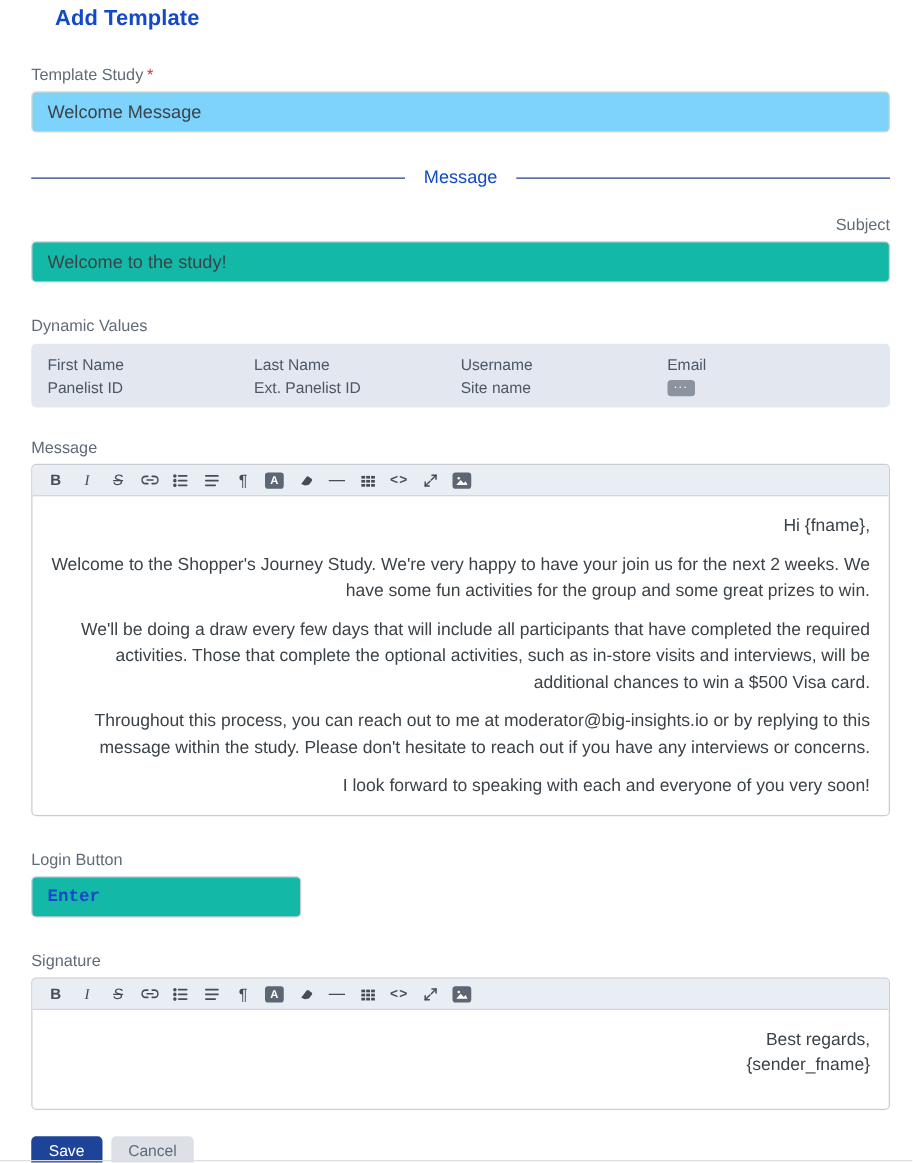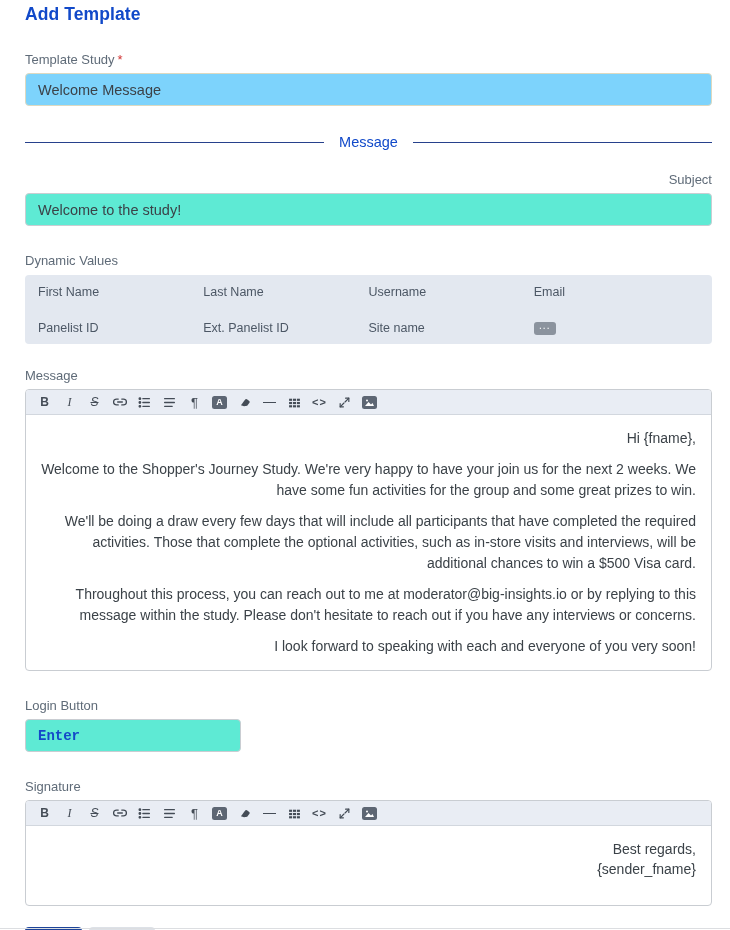--- a/index.html
+++ b/index.html
@@ -11,41 +11,42 @@
     overflow: hidden;
     position: relative;
   }
   .page { padding: 4px 18px 0 25px; }
 
   .page-title {
     color: #1149c9;
     font-size: 17.5px;
     font-weight: 700;
     letter-spacing: .1px;
+    margin-left: 19px;
   }
 
   .field-label {
     margin-top: 27px;
     font-size: 13px;
     color: #5f6b78;
     display: block;
   }
   .required-mark { color: #d13434; margin-left: 3px; font-size: 13px; }
 
   .text-input {
     margin-top: 6px;
     width: 100%;
     height: 33px;
     border: 1px solid #c9cdd2;
     border-radius: 4px;
     padding: 0 12px;
     font-size: 14.5px;
     color: #3b4248;
     font-family: inherit;
-    background: #5eead4;
+    background: #14b8a6;
     outline: none;
     display: block;
   }
   .text-input.highlight-yellow {
     background: #7dd3fc;
     border-color: #ddd9c0;
   }
 
   .section-divider {
     margin-top: 28px;
@@ -65,21 +66,21 @@
   }
 
   .dv-panel {
     margin-top: 7px;
     width: 100%;
     background: #e3e8f0;
     border-radius: 4px;
     padding: 9px 13px 8px 13px;
     display: grid;
     grid-template-columns: repeat(4, 1fr);
-    row-gap: 20px;
+    row-gap: 2px;
     font-size: 12.5px;
     color: #4c5765;
   }
   .dv-chip { cursor: pointer; line-height: 16px; }
   .dv-more-btn {
     width: 22px; height: 13px;
     margin-top: 2px;
     background: #8b939e;
     border: none;
     border-radius: 3px;

